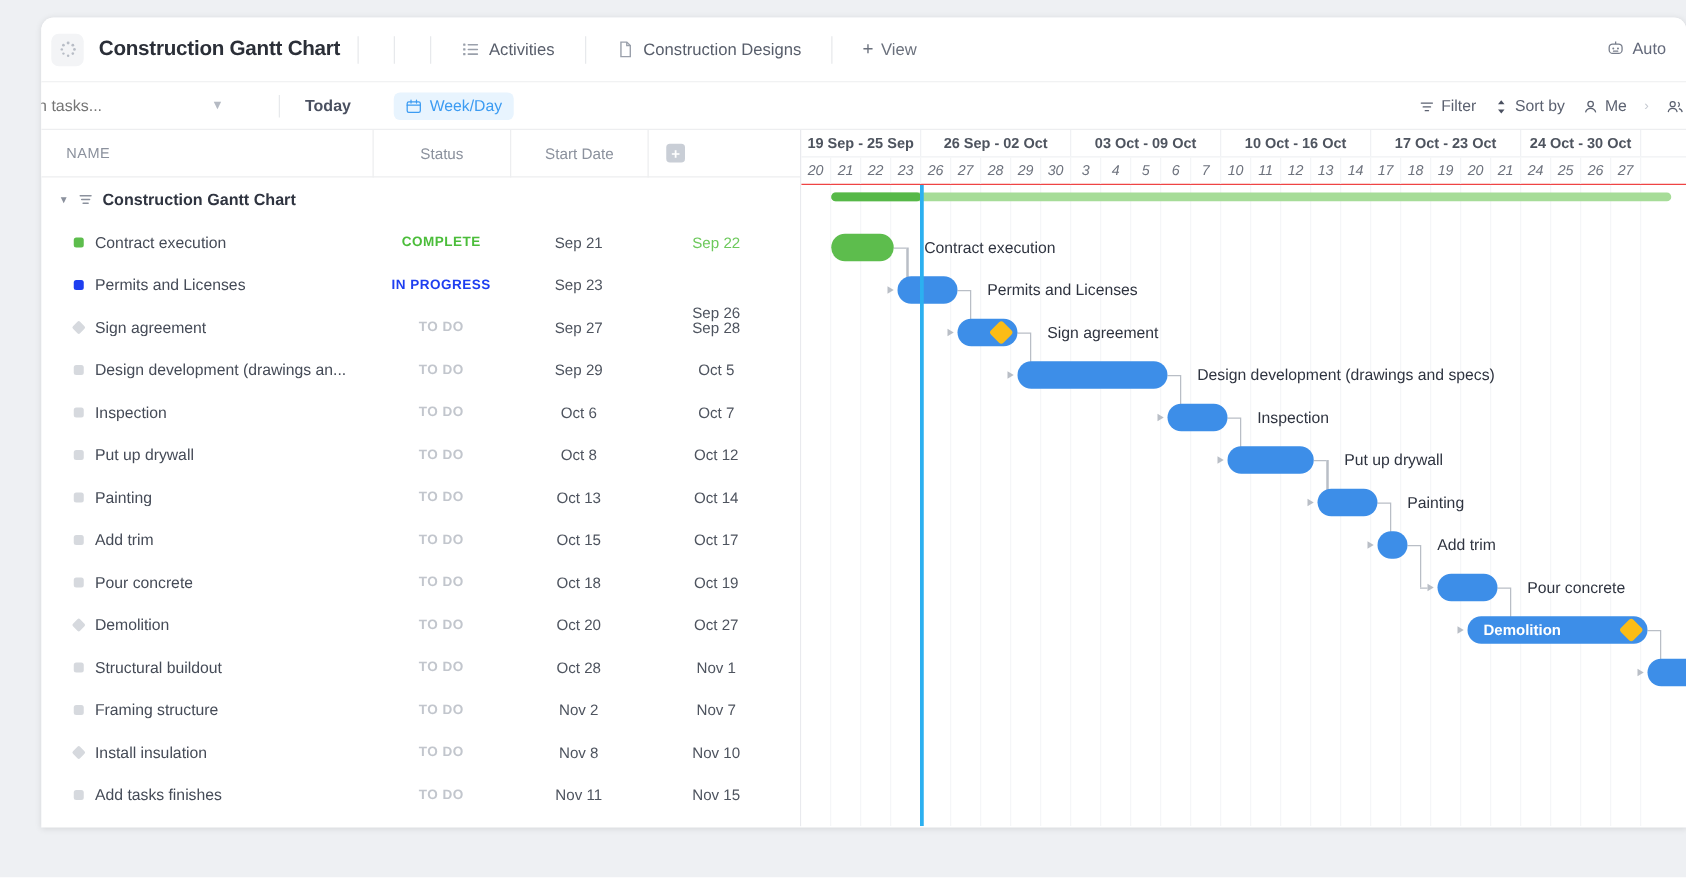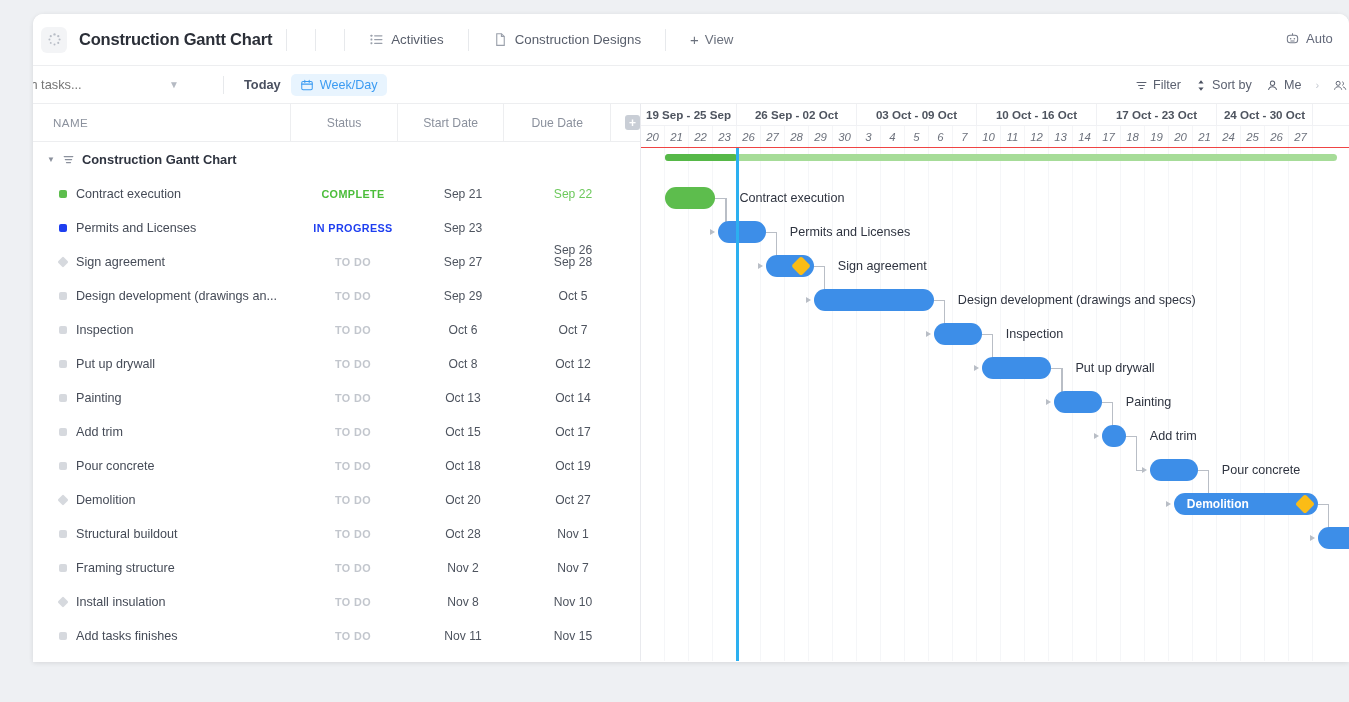--- a/index.html
+++ b/index.html
@@ -85,21 +85,21 @@
   }
   .chev { color: #b5bac3; font-size: 10px; margin-left: 4px;}
   .tb-sep { width: 1px; height: 18px; background: #e7e9ec; margin: 0 14px; }
   .today-btn {
     font-size: 12.8px; color: #4a5060; font-weight: 600; cursor: pointer;
     padding: 3px 6px;
   }
   .weekday-pill {
     display: flex; align-items: center; gap: 6px;
     background: #e8f4fe; color: #3b9bf2;
-    border-radius: 5px; padding: 4px 9px; margin-left: 4px;
+    border-radius: 5px; padding: 4px 9px; margin-left: 28px;
     font-size: 12.6px; cursor: pointer;
   }
   .tb-right {
     position: absolute; right: 0; top: 0; height: 38px;
     display: flex; align-items: center; gap: 14px; padding-right: 0;
     font-size: 12.6px; color: #5b6170;
     overflow: hidden; width: 228px; justify-content: flex-start;
     padding-left: 14px;
   }
   .tb-item { display: flex; align-items: center; gap: 5px; cursor: pointer; white-space: nowrap;}
@@ -332,21 +332,20 @@
       </div>
     </div>
 
     <div class="main">
 
       <div class="left-pane">
         <div class="thead">
           <div class="th-name">NAME</div>
           <div class="th-cell">Status</div>
           <div class="th-cell">Start Date</div>
-          <div class="th-cell">Due Date</div>
           <div class="th-add">
             <div class="addcol">+</div>
           </div>
         </div>
 
         <div class="group-row">
           <span class="caret">▼</span>
           <span>
             <svg width="13" height="13" viewBox="0 0 16 16" fill="#8b919d">
               <rect x="2" y="3.6" width="12" height="1.5" rx=".7"></rect>

